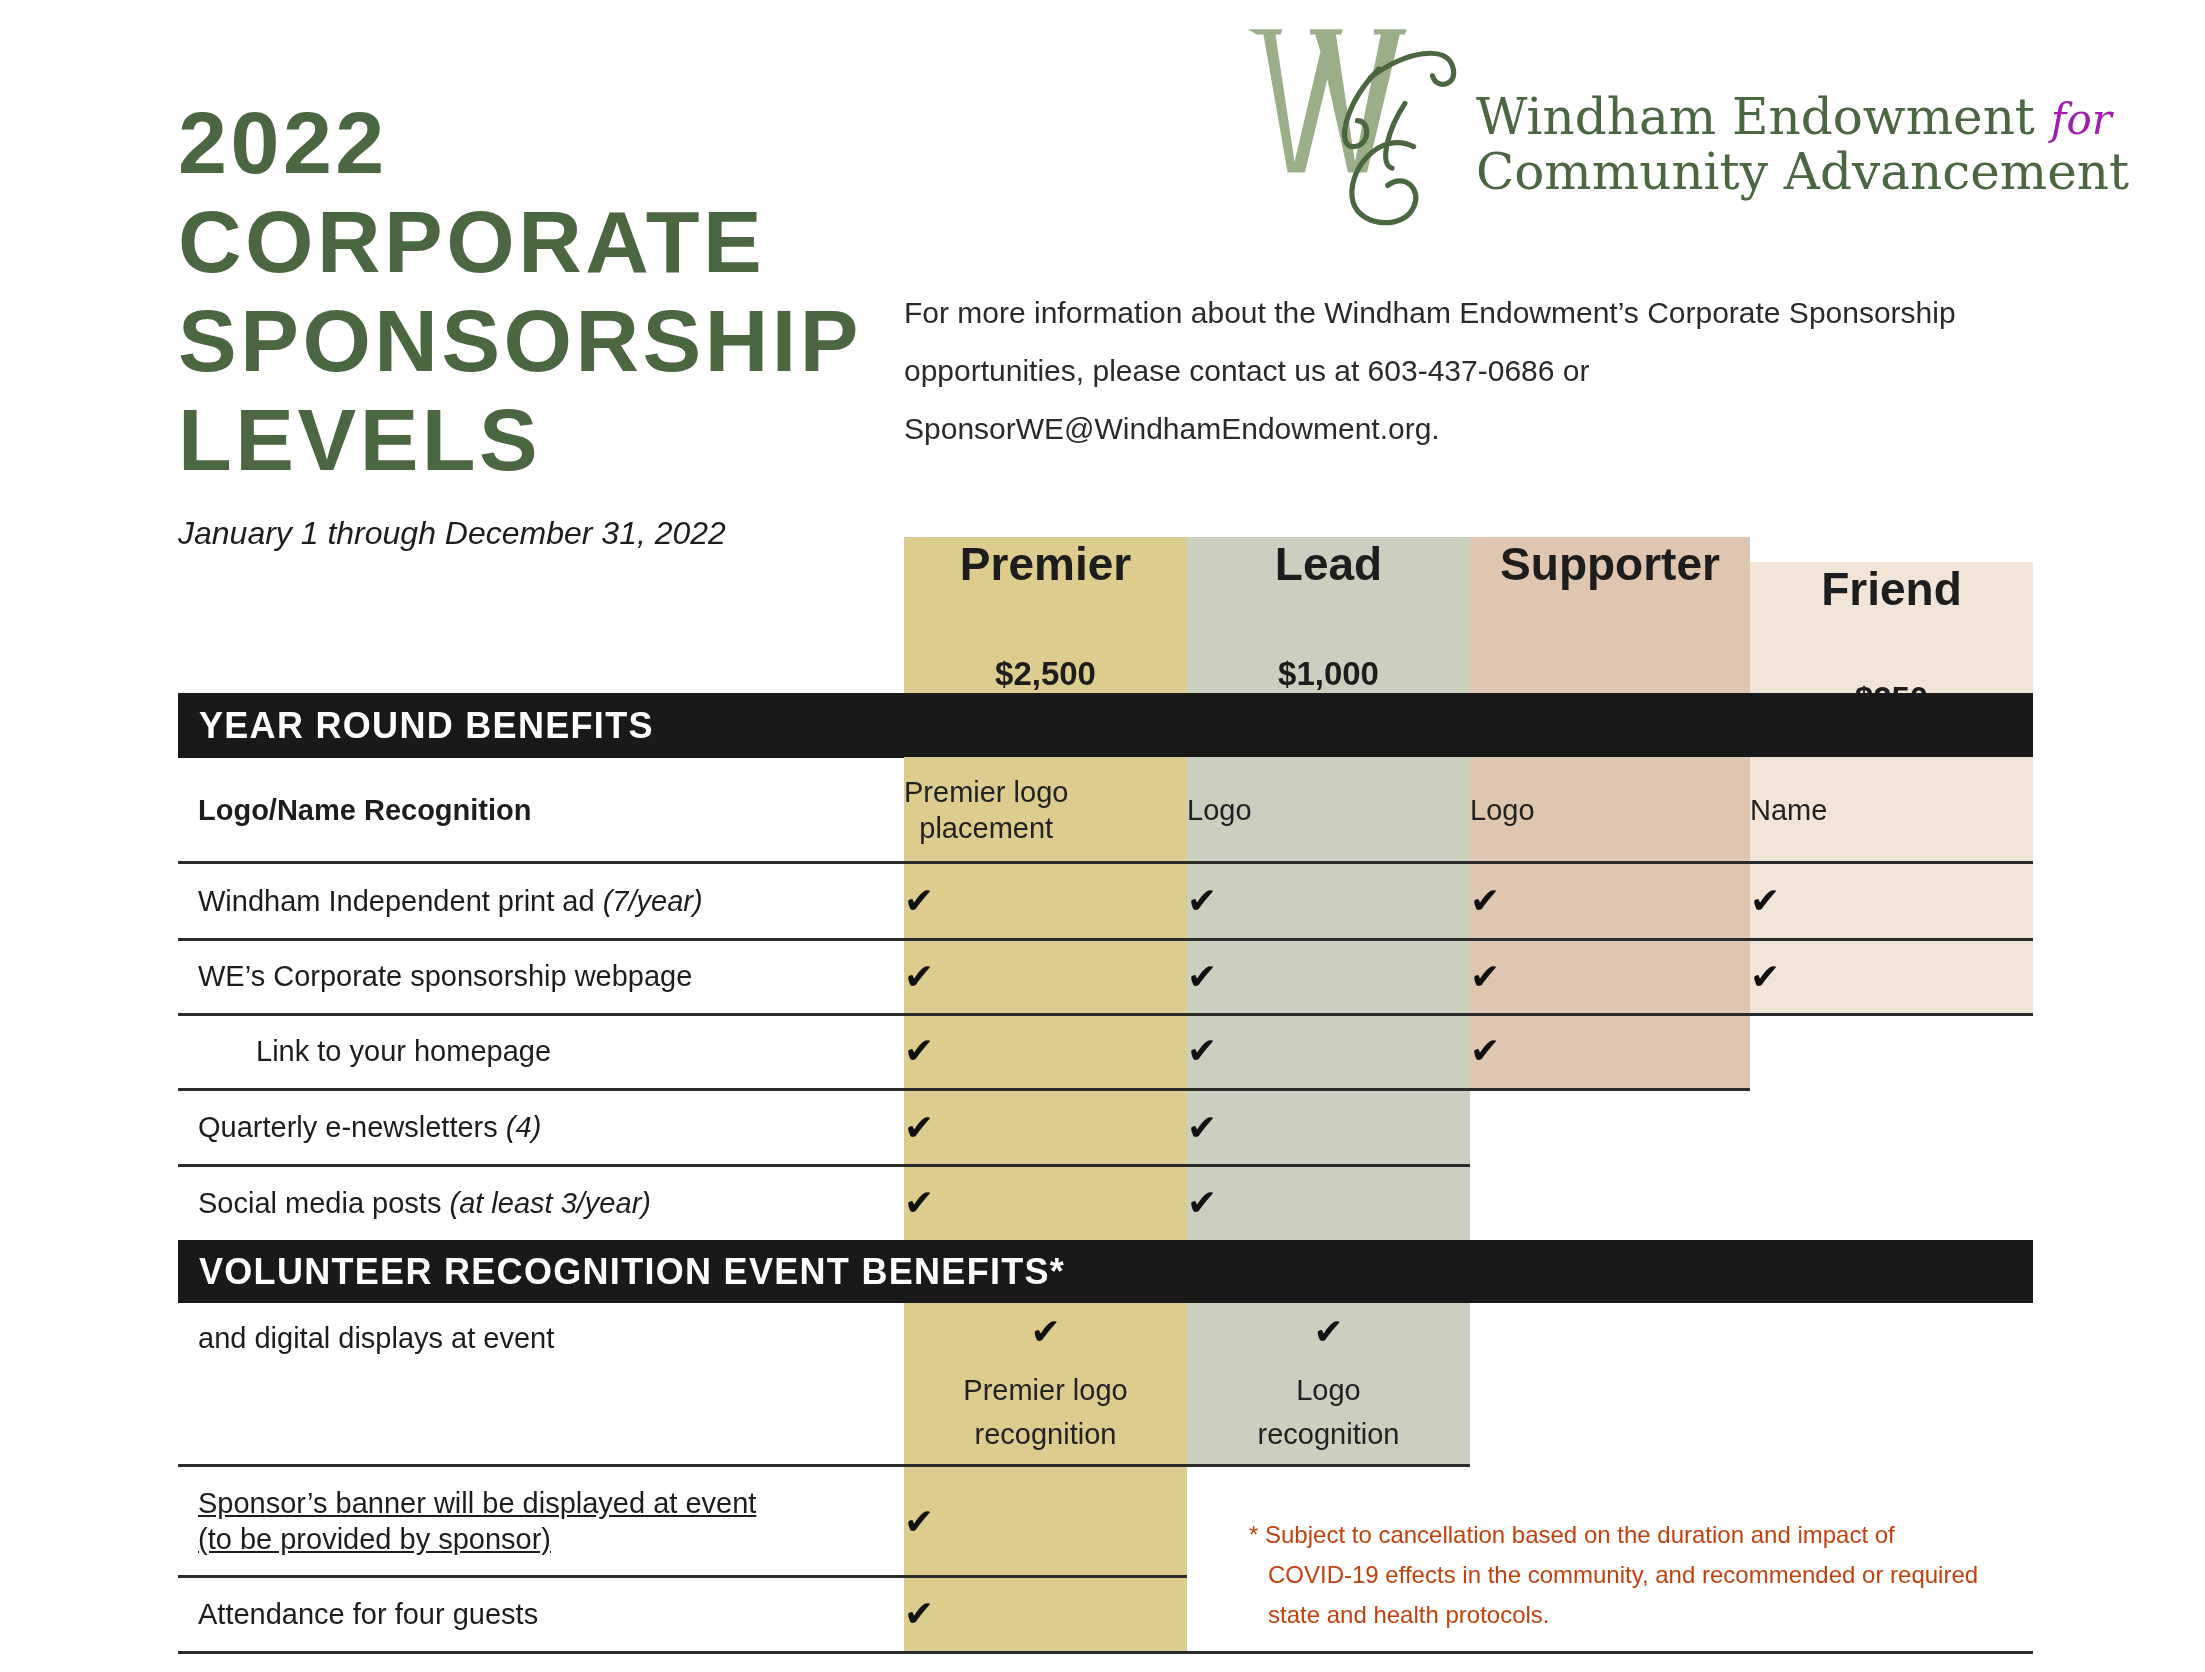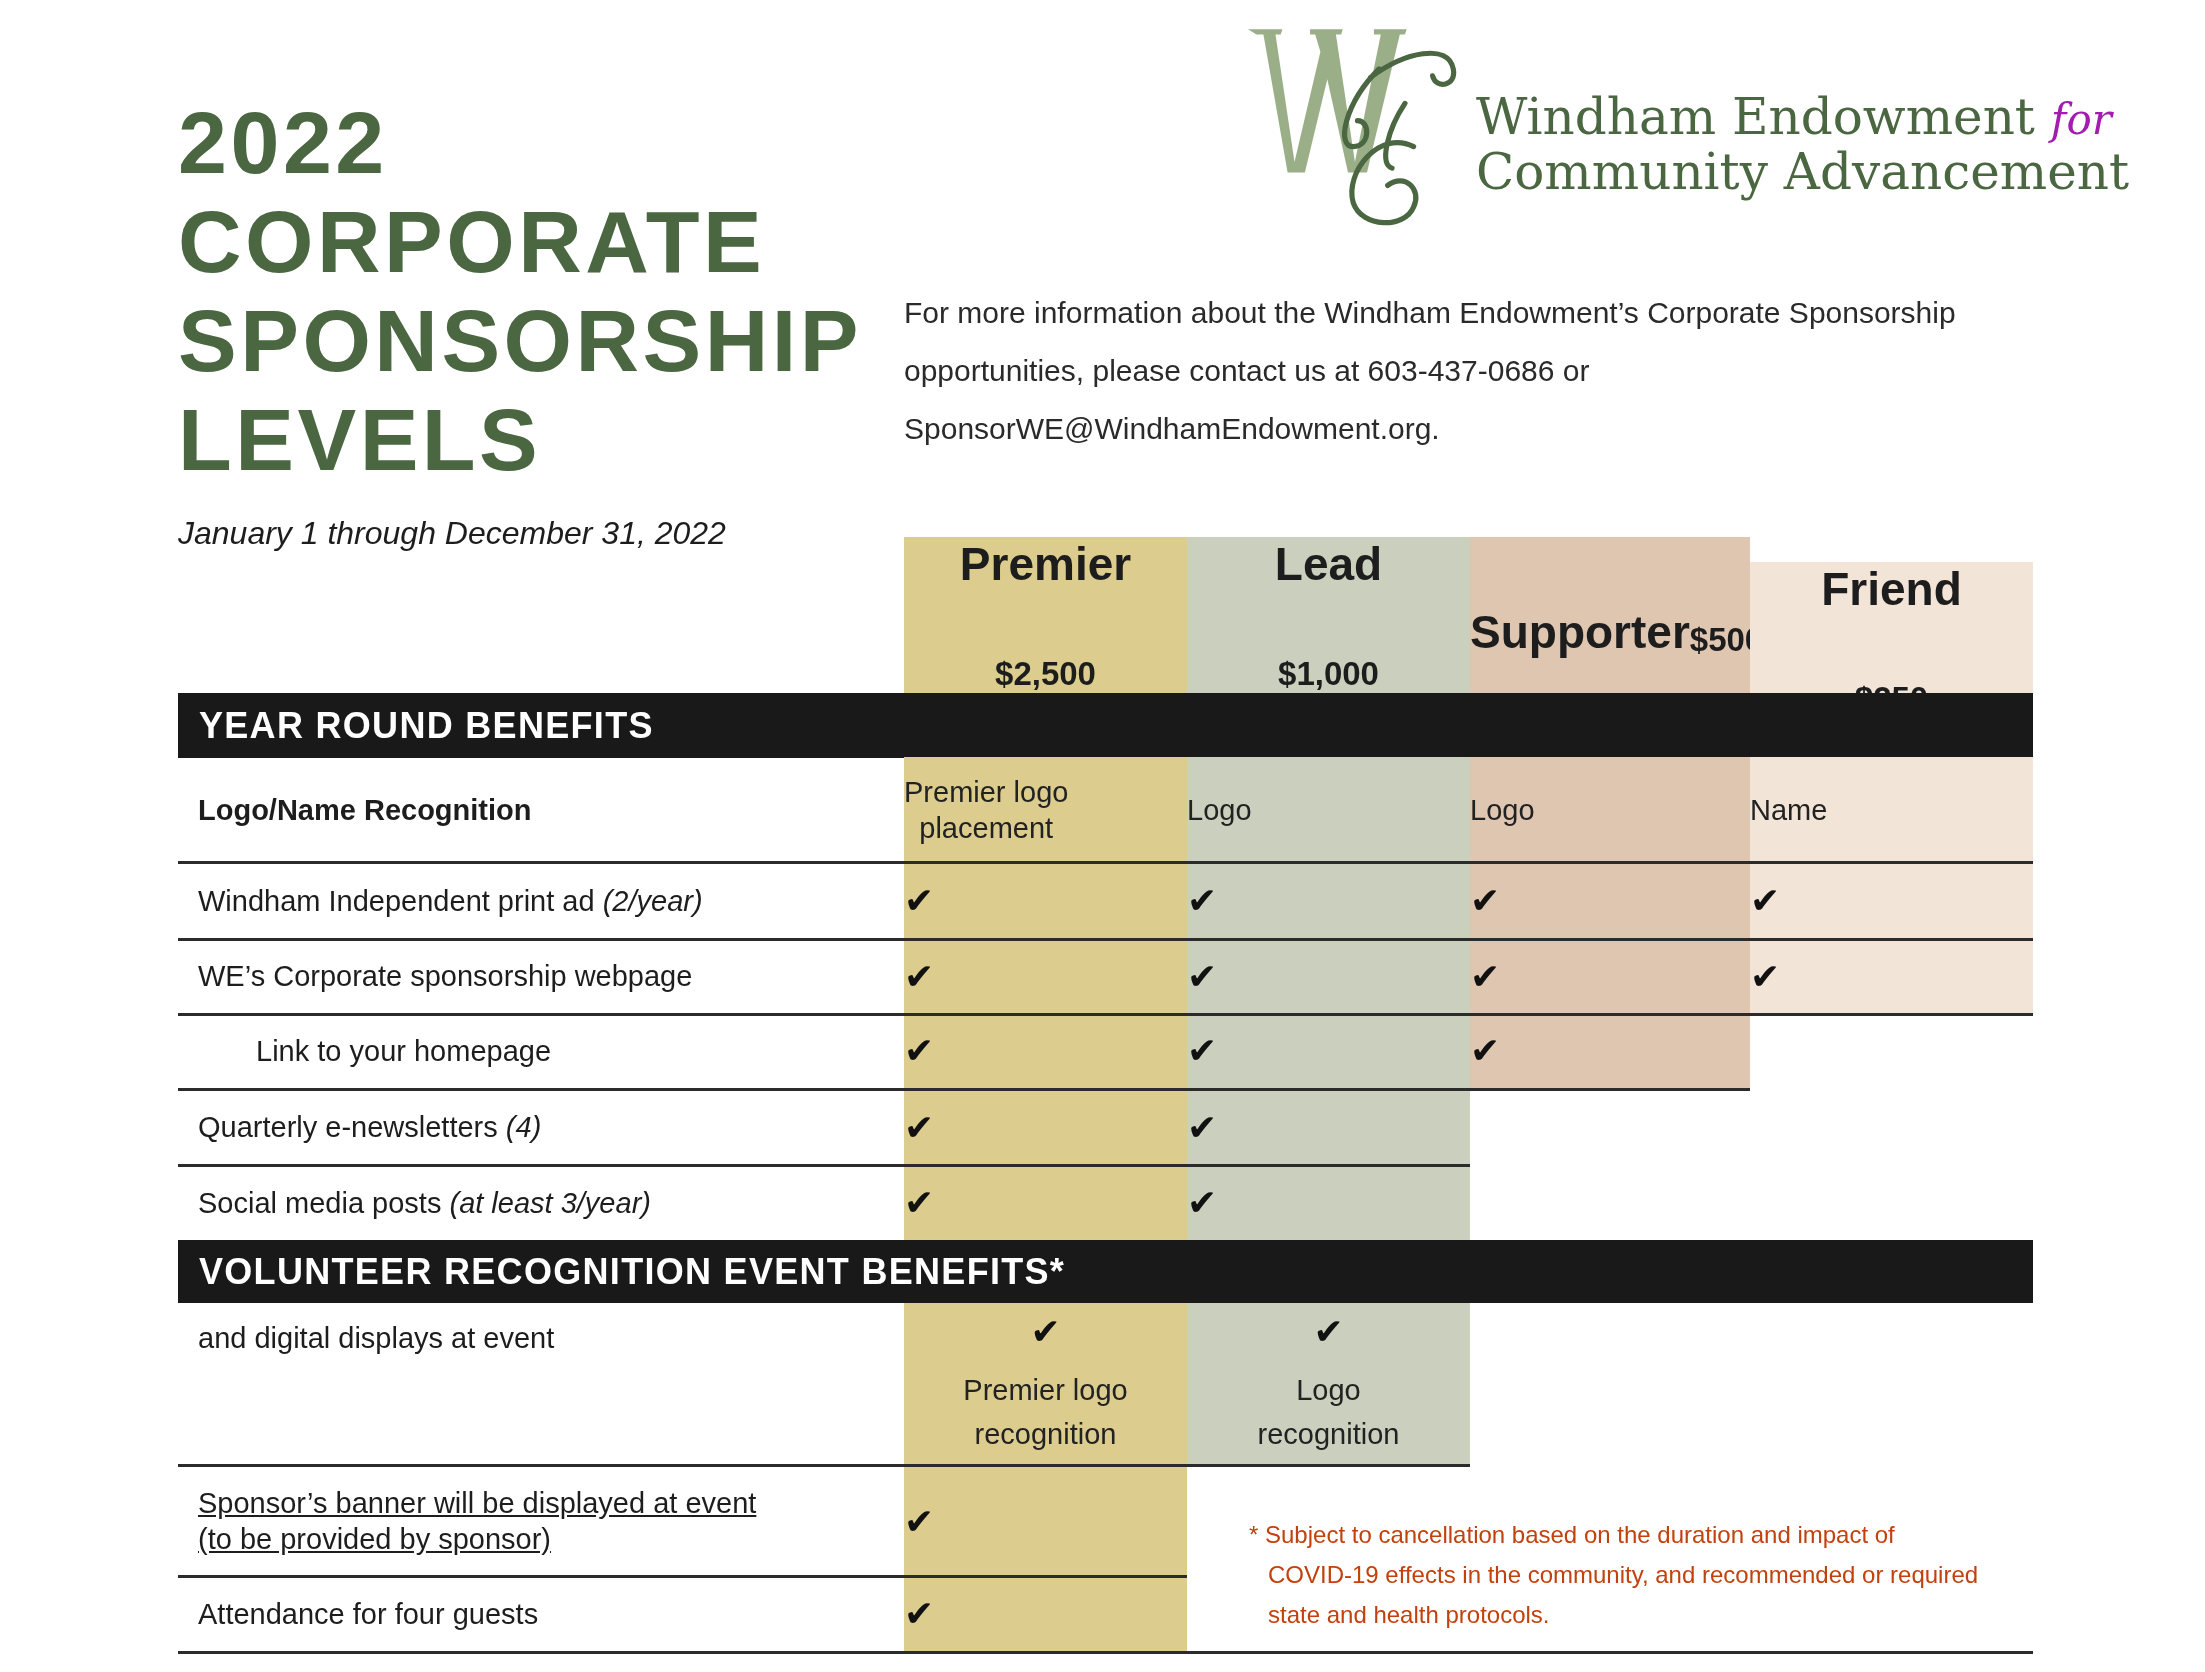--- a/index.html
+++ b/index.html
@@ -60,21 +60,21 @@
 <div class="abs info">For more information about the Windham Endowment’s Corporate Sponsorship opportunities, please contact us at 603-437-0686 or SponsorWE@WindhamEndowment.org.</div>
 
 <div class="cell c-prem" style="left:904px;top:537px;width:283px;height:156px;flex-direction:column;">
   <span class="hdr-name">Premier</span>
   <span class="hdr-price">$2,500</span>
 </div>
 <div class="cell c-lead" style="left:1187px;top:537px;width:283px;height:156px;flex-direction:column;">
   <span class="hdr-name">Lead</span>
   <span class="hdr-price">$1,000</span>
 </div>
-<div class="cell c-supp" style="left:1470px;top:537px;width:280px;height:190px;flex-direction:row;">
+<div class="cell c-supp" style="left:1470px;top:537px;width:280px;height:190px;flex-direction:column;">
   <span class="hdr-name">Supporter</span>
   <span class="hdr-price">$500</span>
 </div>
 <div class="cell c-frnd" style="left:1750px;top:562px;width:283px;height:156px;flex-direction:column;">
   <span class="hdr-name">Friend</span>
   <span class="hdr-price">$250</span>
 </div>
 
 <div class="bar" style="top:693px;height:65px;">YEAR ROUND BENEFITS</div>
 
@@ -85,21 +85,21 @@
 
 <div class="rowlabel bold" style="top:757px;height:105px;">
     <span>Logo/Name Recognition</span>
   </div>
 <div class="cell celltxt" style="left:904px;top:757px;width:283px;height:105px;">Premier logo<br>placement</div>
 <div class="cell celltxt" style="left:1187px;top:757px;width:283px;height:105px;">Logo</div>
 <div class="cell celltxt" style="left:1470px;top:757px;width:280px;height:105px;">Logo</div>
 <div class="cell celltxt" style="left:1750px;top:757px;width:283px;height:105px;">Name</div>
 <div class="rule" style="left:178px;top:861px;width:1855px;"></div>
 
-<div class="rowlabel" style="top:862px;height:77px;"><span>Windham Independent print ad </span>&nbsp;<i>(2/year)</i></div>
+<div class="rowlabel" style="top:862px;height:77px;"><span>Windham Independent print ad </span>&nbsp;<i>(7/year)</i></div>
 <div class="cell check" style="left:904px;top:862px;width:283px;height:77px;">✔</div>
 <div class="cell check" style="left:1187px;top:862px;width:283px;height:77px;">✔</div>
 <div class="cell check" style="left:1470px;top:862px;width:280px;height:77px;">✔</div>
 <div class="cell check" style="left:1750px;top:862px;width:283px;height:77px;">✔</div>
 <div class="rule" style="left:178px;top:938px;width:1855px;"></div>
 
 <div class="rowlabel" style="top:939px;height:74px;">WE’s Corporate sponsorship webpage</div>
 <div class="cell check" style="left:904px;top:939px;width:283px;height:74px;">✔</div>
 <div class="cell check" style="left:1187px;top:939px;width:283px;height:74px;">✔</div>
 <div class="cell check" style="left:1470px;top:939px;width:280px;height:74px;">✔</div>

